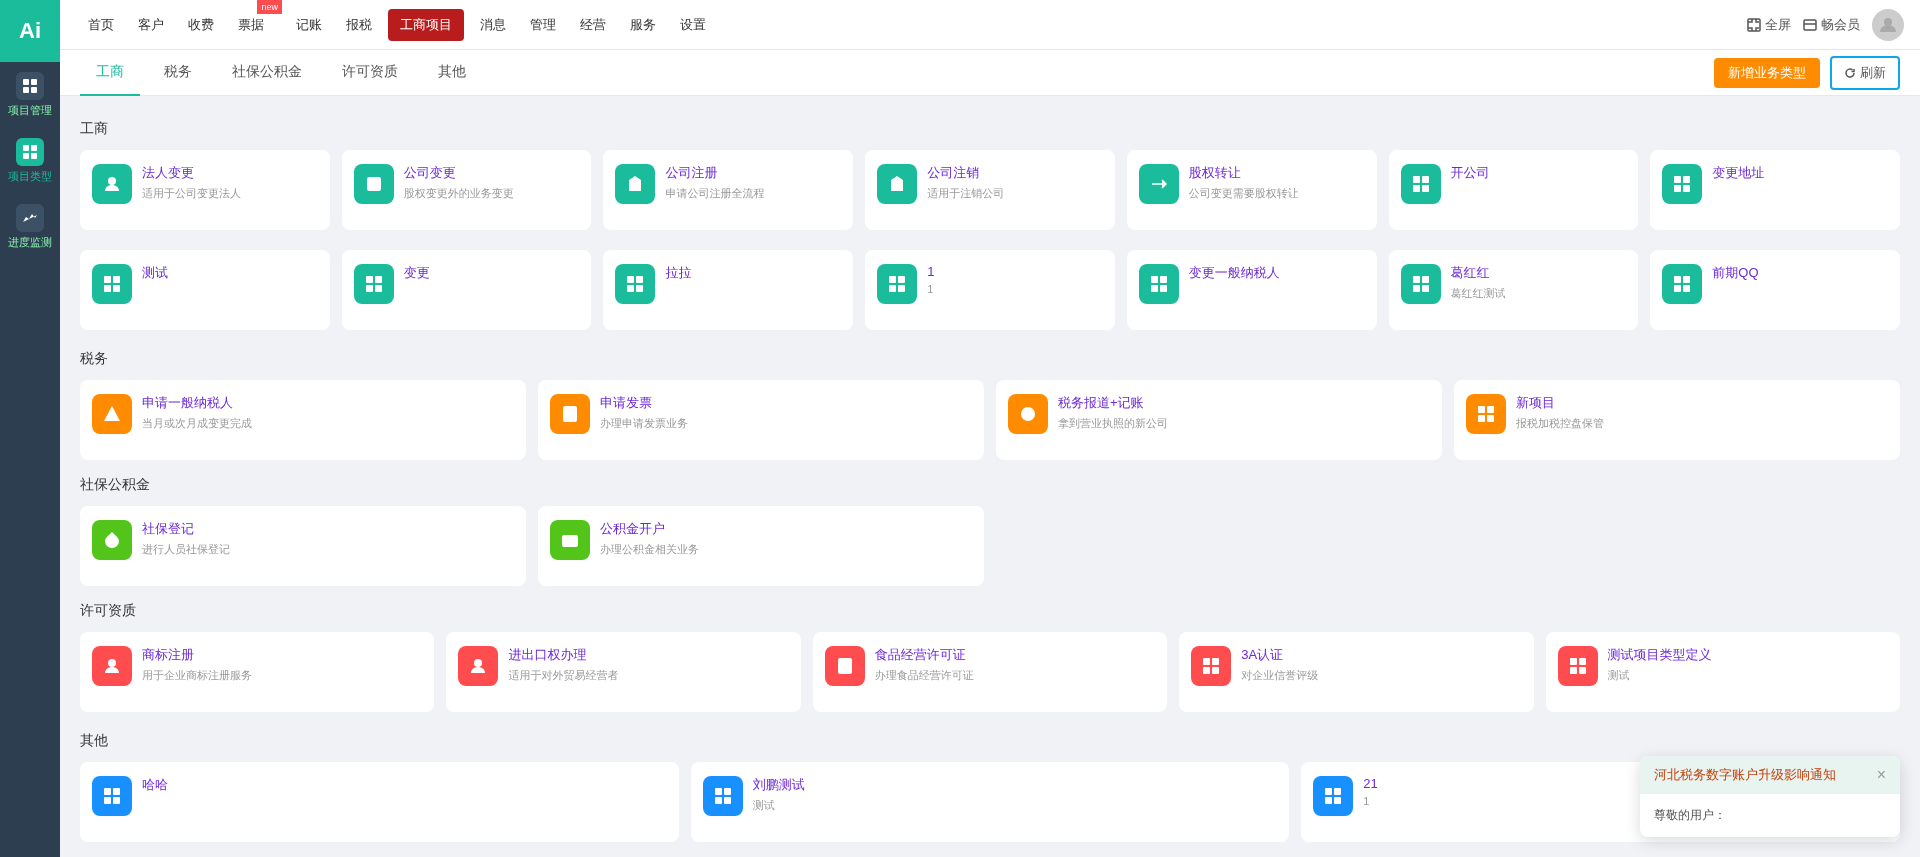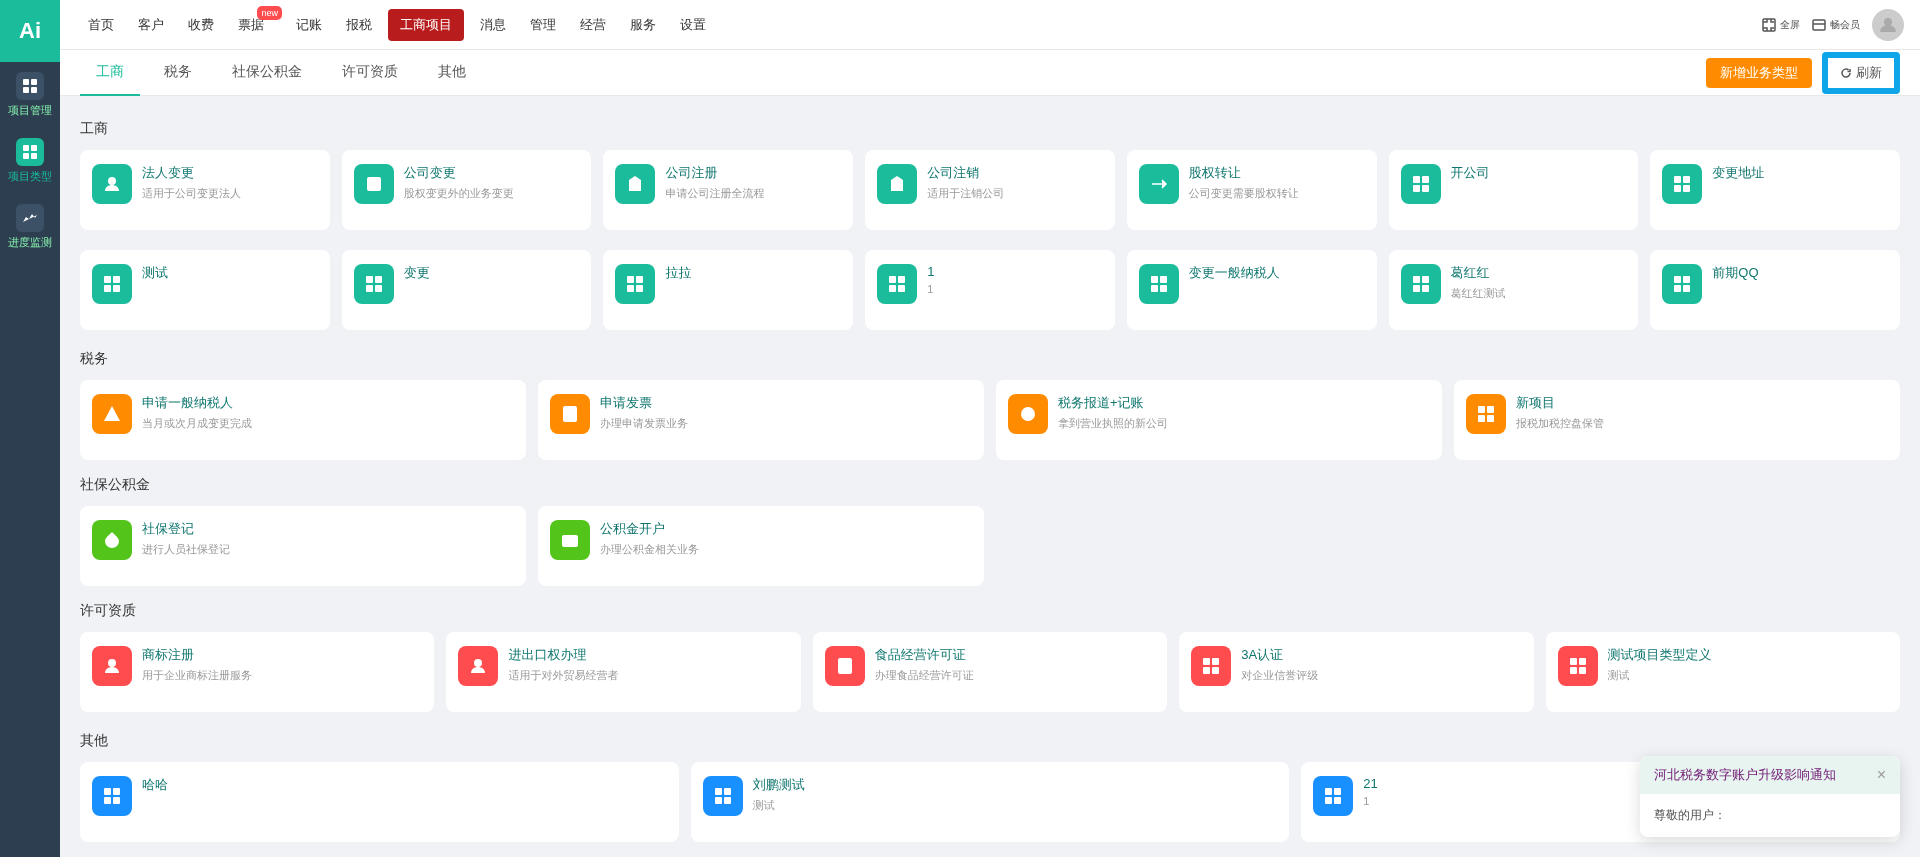--- a/index.html
+++ b/index.html
@@ -81,41 +81,41 @@
     }
     .topnav-item.active {
       background: #b91c1c;
       color: white;
       border-radius: 4px;
       height: 32px;
       margin: 0 4px;
     }
     .badge-new {
       position: absolute;
-      top: 6px;
+      top: 0;
       right: 2px;
       background: #ff4d4f;
       color: white;
       font-size: 9px;
       padding: 1px 4px;
-      border-radius: 5px;
+      border-radius: 0;
       line-height: 1.4;
     }
     .topnav-right {
       margin-left: auto;
       display: flex;
       align-items: center;
       gap: 12px;
     }
     .topnav-right-item {
       display: flex;
       align-items: center;
       gap: 4px;
       cursor: pointer;
-      font-size: 10px;
+      font-size: 13px;
       color: #555;
     }
     .avatar-circle {
       width: 32px;
       height: 32px;
       border-radius: 50%;
       background: #ccc;
       display: flex;
       align-items: center;
       justify-content: center;
@@ -165,21 +165,21 @@
       background: #ff8c00;
       color: white;
       border: none;
       padding: 6px 14px;
       border-radius: 4px;
       cursor: pointer;
       font-size: 13px;
     }
     .btn-refresh {
       background: white;
-      border: 6px solid #0ea5e9;
+      border: 2px solid #0ea5e9;
       padding: 6px 12px;
       border-radius: 4px;
       cursor: pointer;
       font-size: 13px;
       color: #555;
       display: flex;
       align-items: center;
       gap: 4px;
     }
 
@@ -247,21 +247,21 @@
       flex-shrink: 0;
       font-size: 18px;
     }
     .icon-teal { background: #1abc9c; }
     .icon-orange { background: #ff8c00; }
     .icon-red { background: #ff4d4f; }
     .icon-blue { background: #1890ff; }
     .icon-green { background: #52c41a; }
 
     .card-text { flex: 1; min-width: 0; }
-    .card-title { font-size: 13px; font-weight: 500; color: #0f766e; margin-bottom: 4px; white-space: nowrap; overflow: hidden; text-overflow: ellipsis; }
+    .card-title { font-size: 13px; font-weight: 500; color: #6d28d9; margin-bottom: 4px; white-space: nowrap; overflow: hidden; text-overflow: ellipsis; }
     .card-desc { font-size: 11px; color: #999; white-space: nowrap; overflow: hidden; text-overflow: ellipsis; }
 
     
     .notification-popup {
       position: fixed;
       bottom: 20px;
       right: 20px;
       width: 260px;
       background: white;
       border-radius: 8px;
@@ -269,21 +269,21 @@
       z-index: 100;
       overflow: hidden;
     }
     .notif-header {
       background: #e8f4f0;
       padding: 10px 14px;
       display: flex;
       align-items: center;
       justify-content: space-between;
     }
-    .notif-title { font-size: 13px; color: #701a75; font-weight: 500; text-align: right; }
+    .notif-title { font-size: 13px; color: #c2410c; font-weight: 500; text-align: right; }
     .notif-close { cursor: pointer; color: #999; font-size: 16px; }
     .notif-body { padding: 12px 14px; font-size: 12px; color: #555; line-height: 1.6; }
   </style>
 </head>
 <body>
 
 <div class="sidebar">
   <div class="sidebar-logo">Ai</div>
 
   <div class="sidebar-item-wrap">

